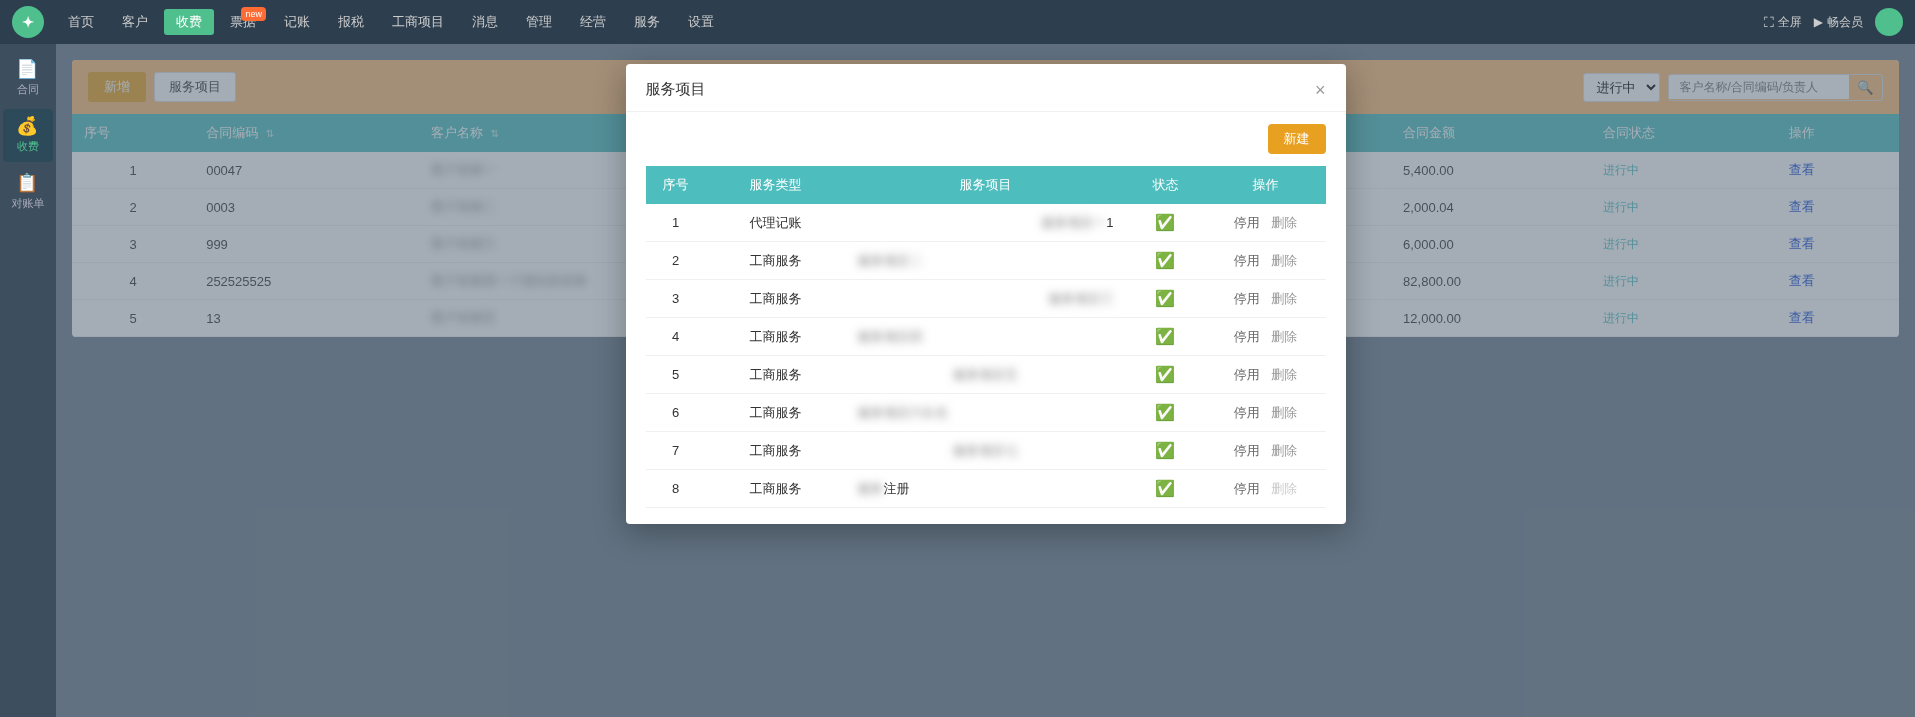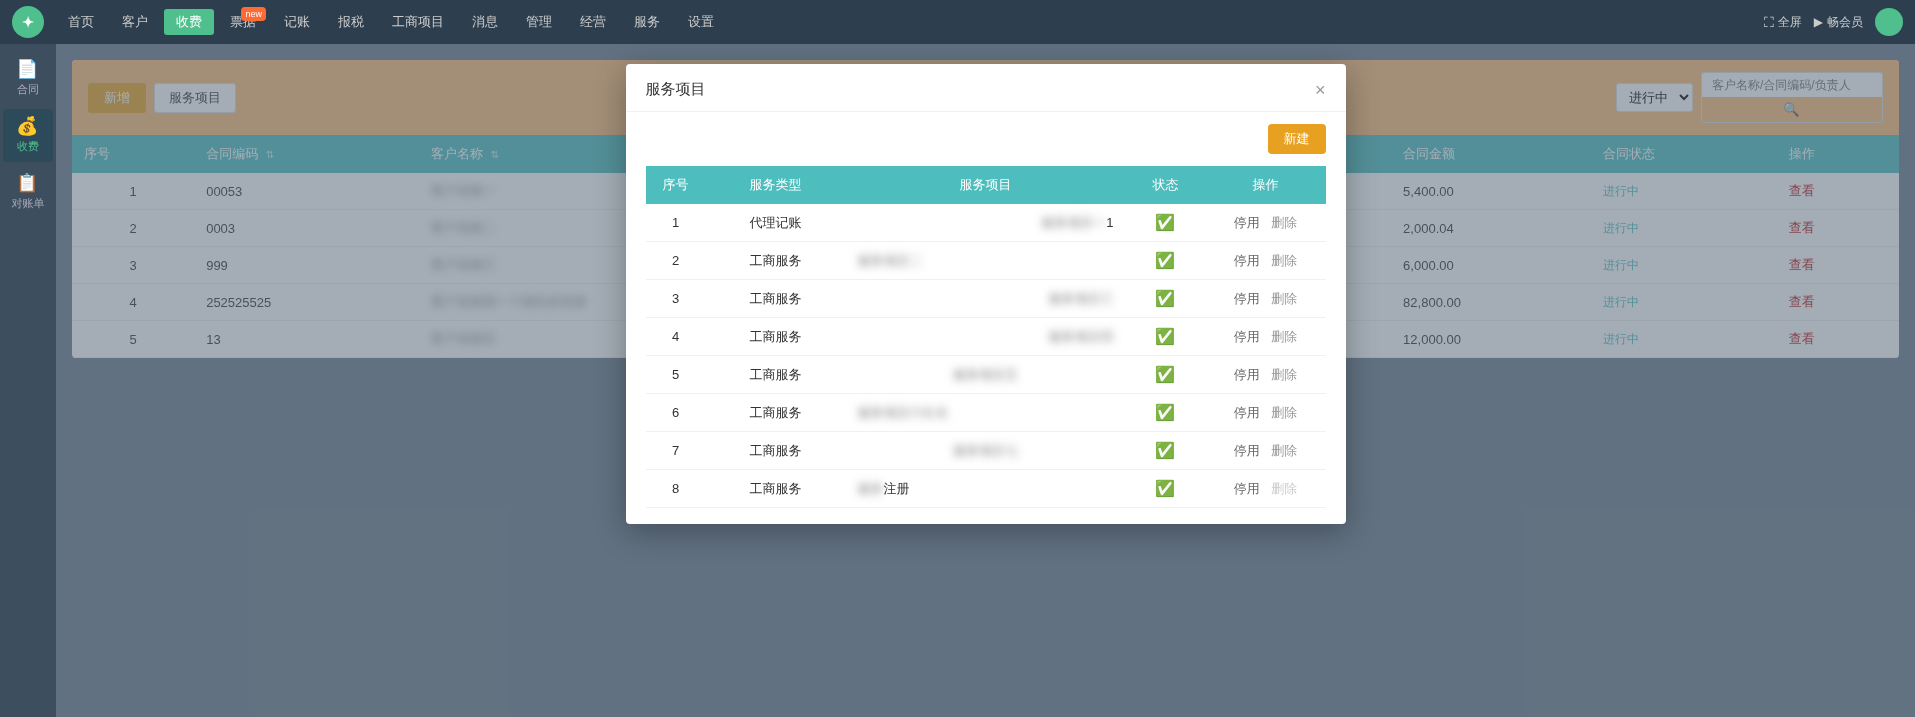--- a/index.html
+++ b/index.html
@@ -150,21 +150,20 @@
       border-radius: 3px;
       font-size: 13px;
       background: #fff;
     }
     .search-box {
       display: flex;
       align-items: center;
       border: 1px solid #ddd;
       border-radius: 3px;
       overflow: hidden;
-      flex-direction: column;
     }
     .search-input {
       padding: 5px 10px;
       border: none;
       outline: none;
       font-size: 12px;
       width: 180px;
       color: #999;
     }
     .search-btn {
@@ -193,21 +192,21 @@
       border-bottom: 1px solid #f0f0f0;
       font-size: 13px;
       color: #333;
     }
     .data-table .sort-icon { font-size: 10px; color: rgba(255,255,255,0.7); margin-left: 4px; }
     .status-badge {
       color: #4dbdbd;
       font-size: 12px;
     }
     .action-link {
-      color: #b91c1c;
+      color: #1d4ed8;
       cursor: pointer;
       text-decoration: none;
     }
     .blurred {
       color: transparent;
       text-shadow: 0 0 8px rgba(0,0,0,0.5);
       user-select: none;
     }
     .num-col { text-align: center; }
     .amount-col { text-align: left; }
@@ -397,21 +396,21 @@
               <th style="cursor:pointer">服务项目 <span class="sort-icon">⇅</span></th>
               <th style="cursor:pointer">服务期限起止 <span class="sort-icon">⇅</span></th>
               <th>合同金额</th>
               <th>合同状态</th>
               <th>操作</th>
             </tr>
           </thead>
           <tbody>
             <tr>
               <td class="num-col">1</td>
-              <td>00053</td>
+              <td>00047</td>
               <td><span class="blurred">客户名称一</span></td>
               <td>小规模记账</td>
               <td>202305-202404</td>
               <td class="amount-col">5,400.00</td>
               <td><span class="status-badge">进行中</span></td>
               <td><a class="action-link">查看</a></td>
             </tr>
             <tr>
               <td class="num-col">2</td>
               <td>0003</td>
@@ -506,21 +505,21 @@
                   <td style="text-align:right"><span class="blurred">服务项目三</span></td>
                   <td><span class="check-icon">✅</span></td>
                   <td>
                     <span class="modal-action-stop">停用</span>
                     <span class="modal-action-delete">删除</span>
                   </td>
                 </tr>
                 <tr>
                   <td>4</td>
                   <td>工商服务</td>
-                  <td style="text-align:right"><span class="blurred">服务项目四</span></td>
+                  <td style="text-align:left"><span class="blurred">服务项目四</span></td>
                   <td><span class="check-icon">✅</span></td>
                   <td>
                     <span class="modal-action-stop">停用</span>
                     <span class="modal-action-delete">删除</span>
                   </td>
                 </tr>
                 <tr>
                   <td>5</td>
                   <td>工商服务</td>
                   <td style="text-align:center"><span class="blurred">服务项目五</span></td>

